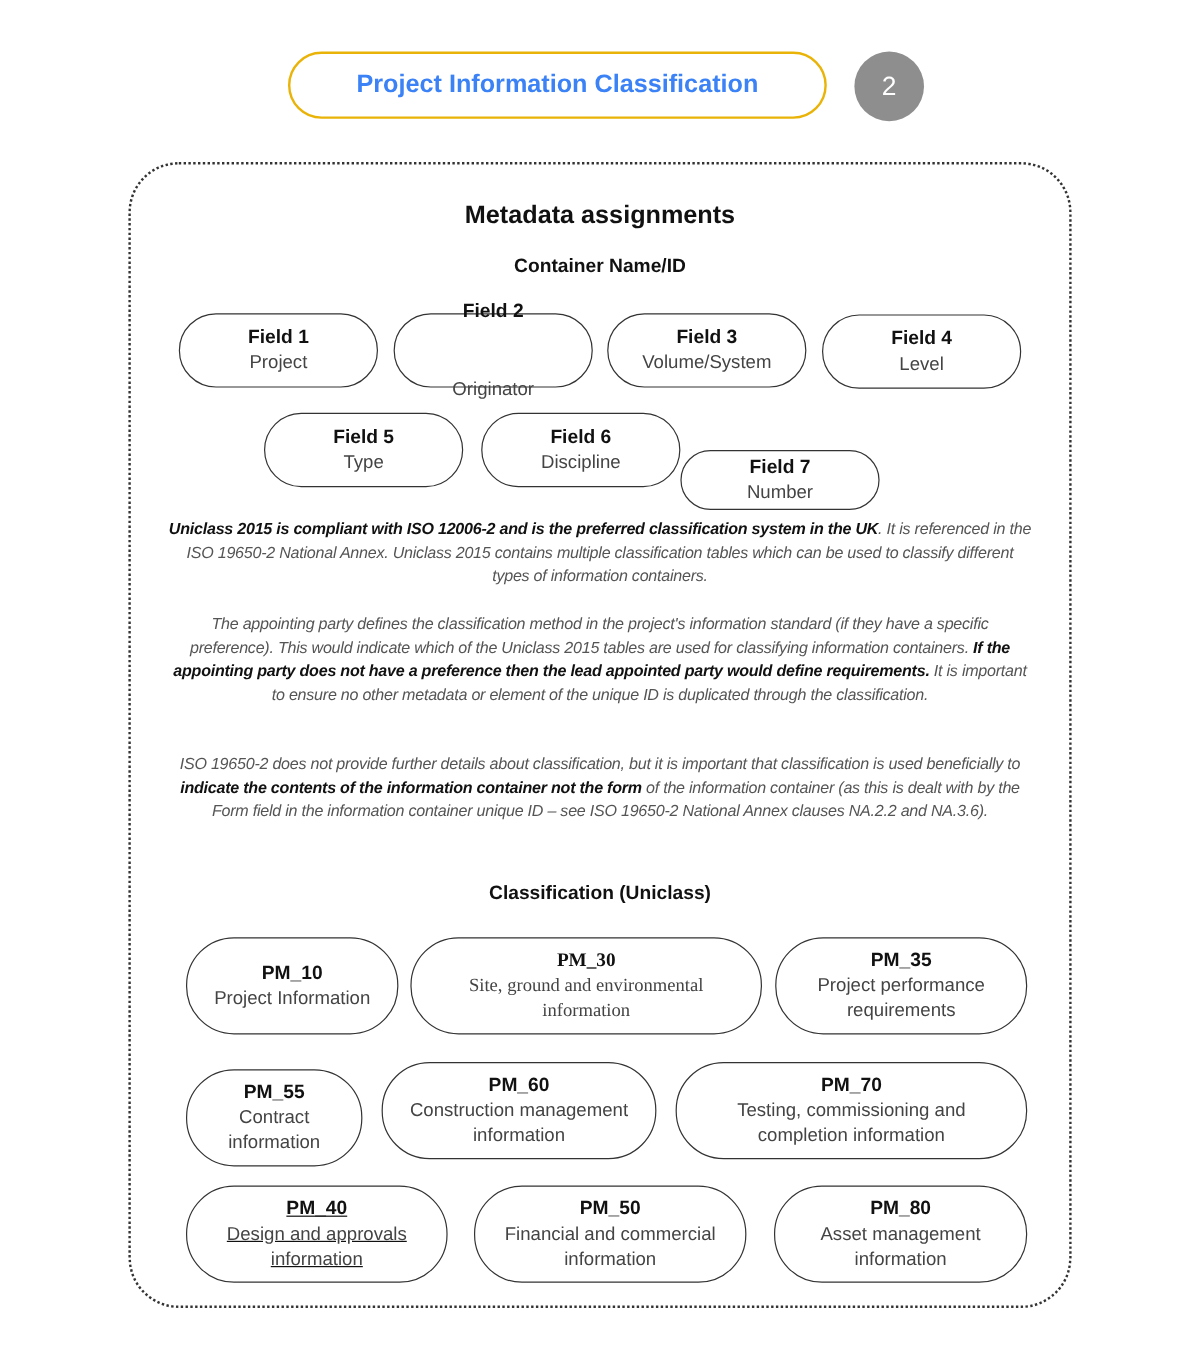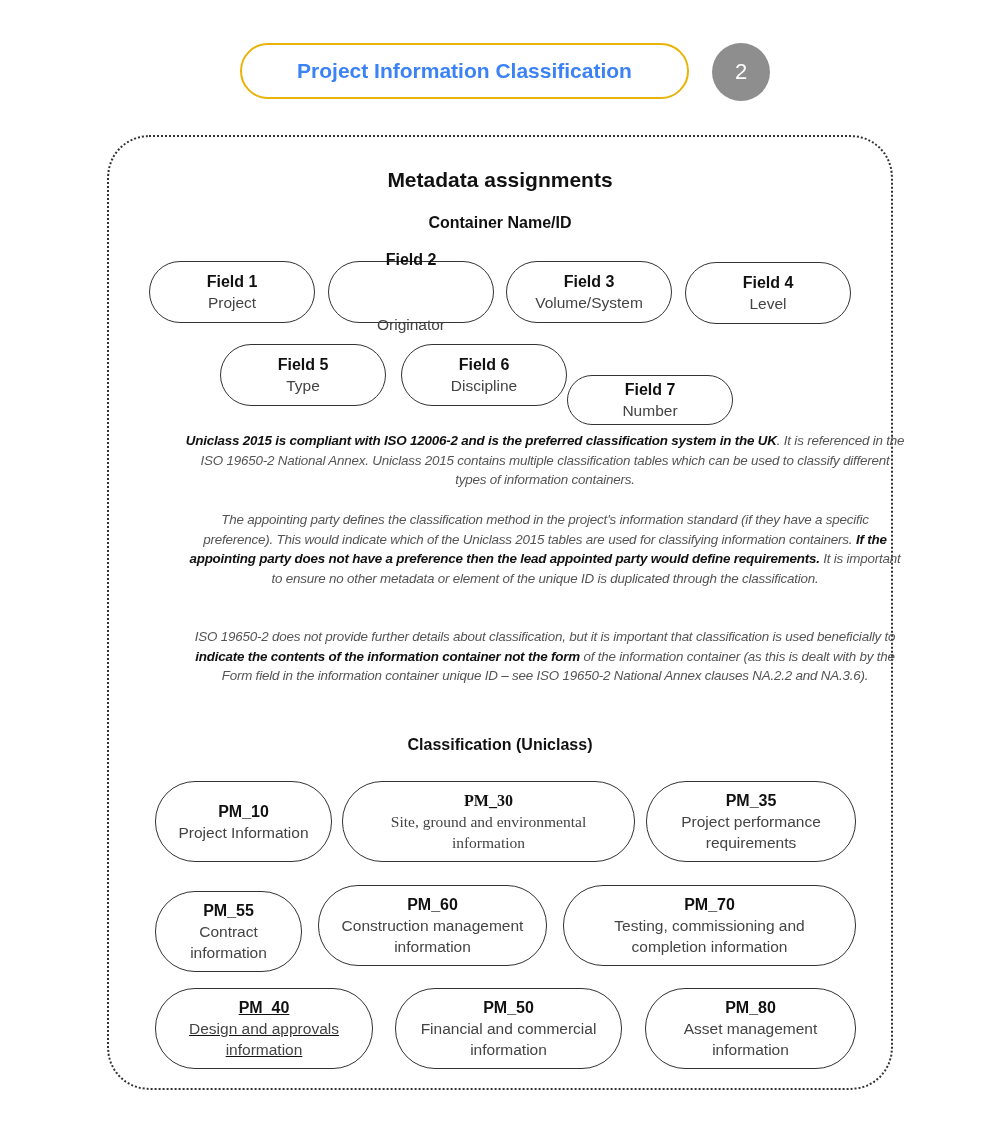--- a/index.html
+++ b/index.html
@@ -36,21 +36,20 @@
     display: flex; flex-direction: column; align-items: center; justify-content: center;
     text-align: center; background: #fff;
   }
   .pill .code { font-weight: bold; font-size: 16px; color: #111; line-height: 21px; }
   .pill .desc { font-size: 15.5px; color: #444; line-height: 21px; }
 
   .para {
     position: absolute; left: 140px; width: 720px; text-align: center;
     font-style: italic; font-size: 13.4px; line-height: 19.6px; color: #555;
     letter-spacing: -0.2px;
-    margin-left: 45px;
   }
   .para b { color: #111; font-weight: bold; }
   .p1 { top: 431px; }
   .p2 { top: 510px; }
   .p3 { top: 627px; }
 </style>
 </head>
 <body>
 
 <div class="title-pill">

